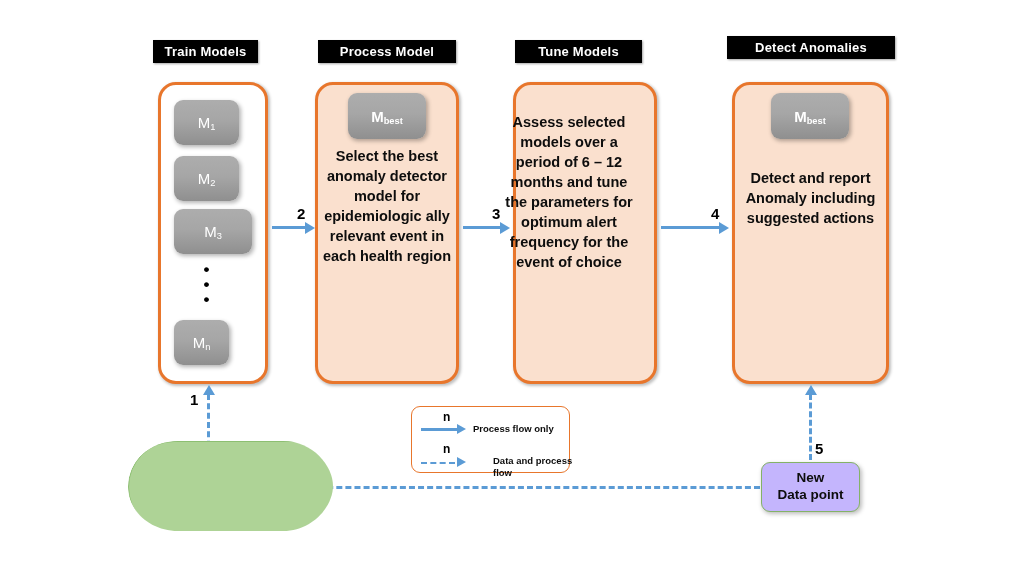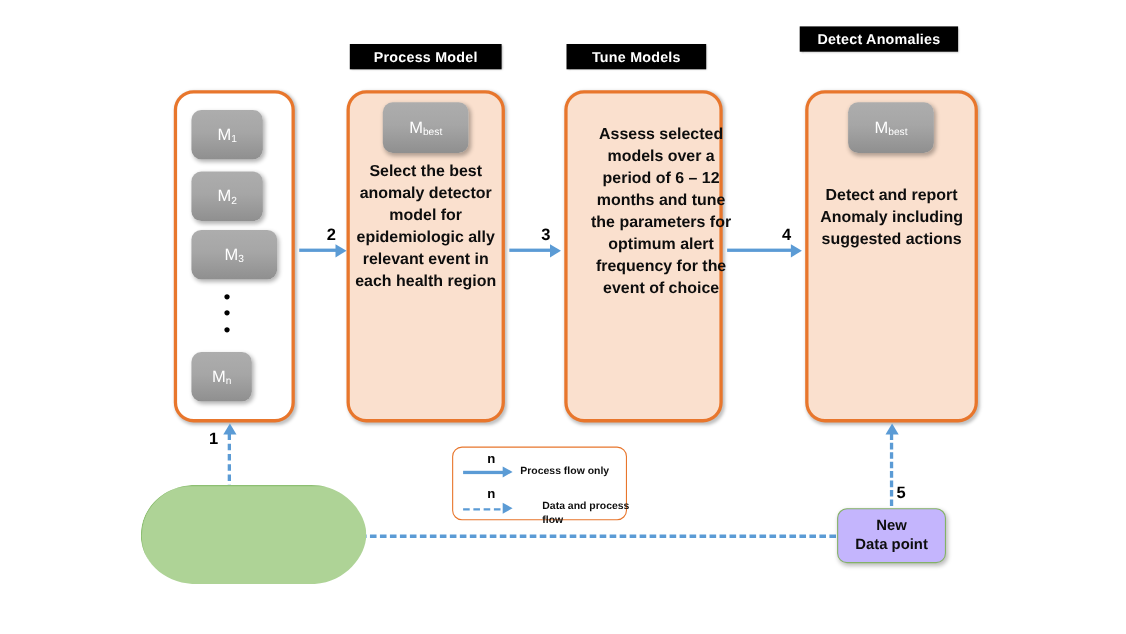--- a/index.html
+++ b/index.html
@@ -49,21 +49,21 @@
   
   .chip{
     position:absolute;
     background:linear-gradient(180deg,#ADADAD 0%,#A6A6A6 45%,#8F8F8F 100%);
     border-radius:9px;
     color:#ffffff;
     display:flex;align-items:center;justify-content:center;
     font-size:15px;
     box-shadow:1.5px 2px 4px rgba(0,0,0,.30);
   }
-  .chip.small-label{font-size:15px;}
+  .chip.small-label{font-size:15px;font-weight:bold;}
   .chip sub{font-size:.62em;vertical-align:-.22em;line-height:0;}
 
   .dots{
     position:absolute;
     text-align:center;
     color:#000;
     font-size:17px;
     line-height:15px;
     font-weight:bold;
   }
@@ -163,23 +163,24 @@
     font-weight:bold;
     font-size:12px;
     color:#000;
   }
 </style>
 </head>
 <body>
 
 <div id="canvas">
 
+  <div class="stage-label" style="left:153px;top:40px;width:105px;">Train Models</div>
   <div class="stage-label" style="left:318px;top:40px;width:138px;">Process Model</div>
   <div class="stage-label" style="left:515px;top:40px;width:127px;">Tune Models</div>
-  <div class="stage-label" style="left:727px;top:24px;width:144px;">Detect Anomalies</div>
+  <div class="stage-label" style="left:727px;top:36px;width:168px;">Detect Anomalies</div>
 
   <div class="stage-box white" style="left:158px;top:82px;width:110px;height:302px;"></div>
 
   <div class="chip" style="left:174px;top:100px;width:65px;height:45px;">
     <span><span>M</span><sub>1</sub></span>
   </div>
   <div class="chip" style="left:174px;top:156px;width:65px;height:45px;">
     <span><span>M</span><sub>2</sub></span>
   </div>
   <div class="chip" style="left:174px;top:209px;width:78px;height:45px;">
@@ -196,21 +197,21 @@
     <span><span>M</span><sub>n</sub></span>
   </div>
 
   <div class="stage-box peach" style="left:315px;top:82px;width:144px;height:302px;"></div>
   <div class="chip small-label" style="left:348px;top:93px;width:78px;height:46px;">
     <span><span>M</span><sub>best</sub></span>
   </div>
   <div class="stage-text" style="left:318px;top:146px;width:138px;">Select the best anomaly detector model for epidemiologic ally relevant event in each health region</div>
 
   <div class="stage-box peach" style="left:513px;top:82px;width:144px;height:302px;"></div>
-  <div class="stage-text" style="left:532px;top:112px;width:138px;">Assess selected models  over a period of 6 – 12 months and tune the parameters for optimum alert frequency for the event of choice</div>
+  <div class="stage-text" style="left:500px;top:112px;width:138px;">Assess selected models  over a period of 6 – 12 months and tune the parameters for optimum alert frequency for the event of choice</div>
 
   <div class="stage-box peach" style="left:732px;top:82px;width:157px;height:302px;"></div>
   <div class="chip small-label" style="left:771px;top:93px;width:78px;height:46px;">
     <span><span>M</span><sub>best</sub></span>
   </div>
   <div class="stage-text" style="left:735px;top:168px;width:151px;">Detect and report Anomaly including suggested actions</div>
 
   <div class="solid-h" style="left:272px;top:226px;width:34px;"></div>
   <div class="arrow-r" style="left:305px;top:221.5px;"></div>
   <div class="step-num" style="left:297px;top:205px;">2</div>

